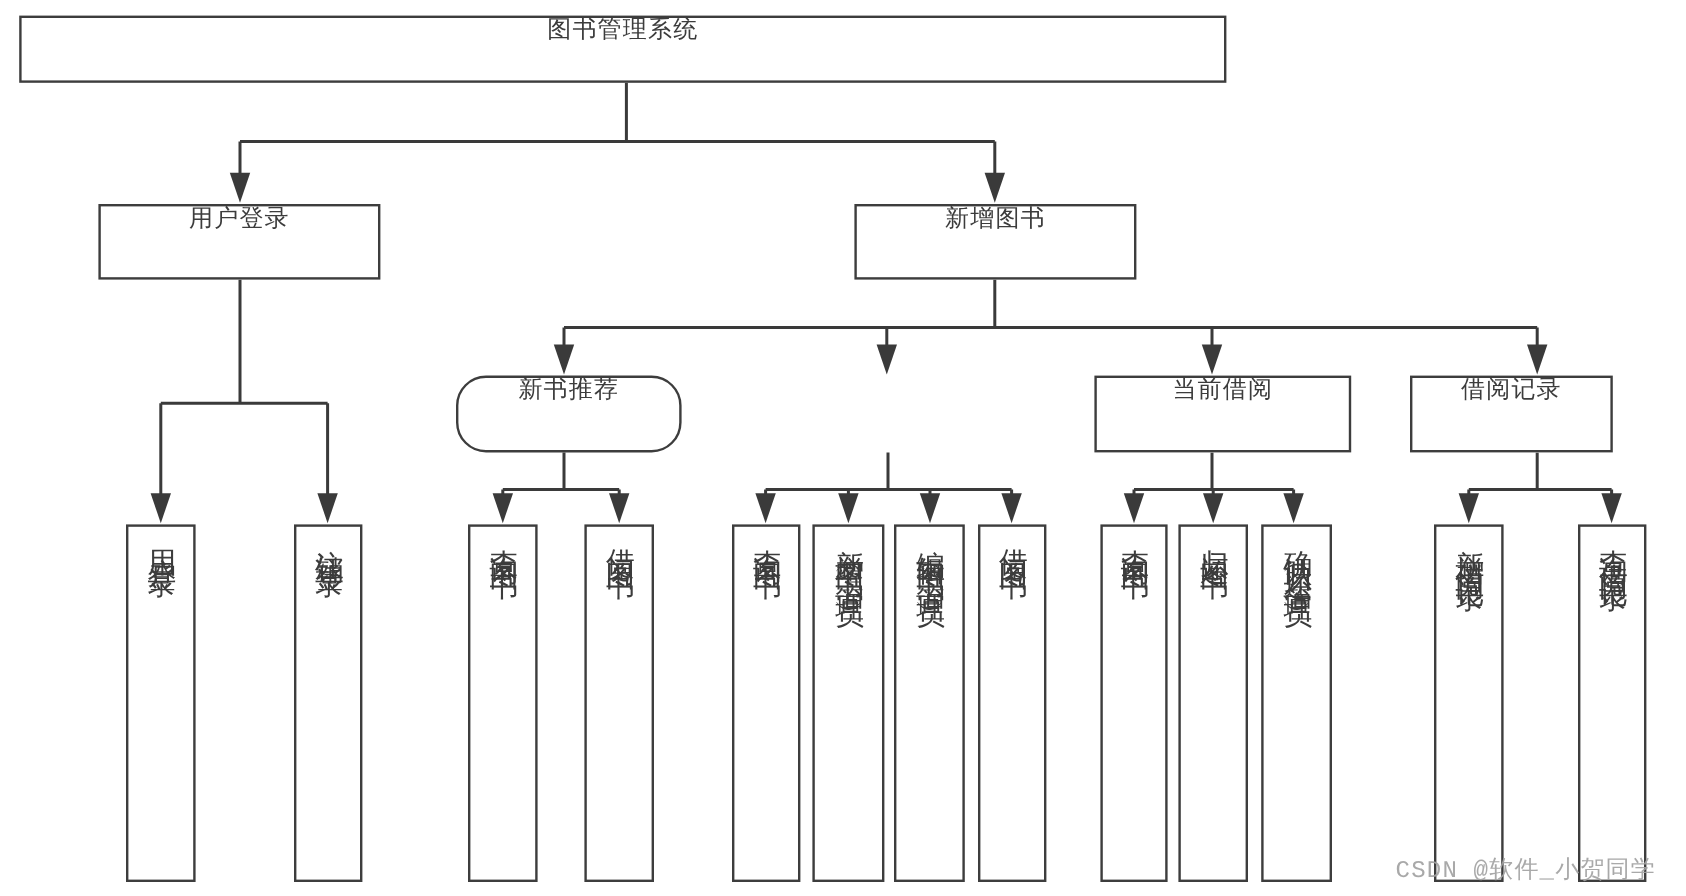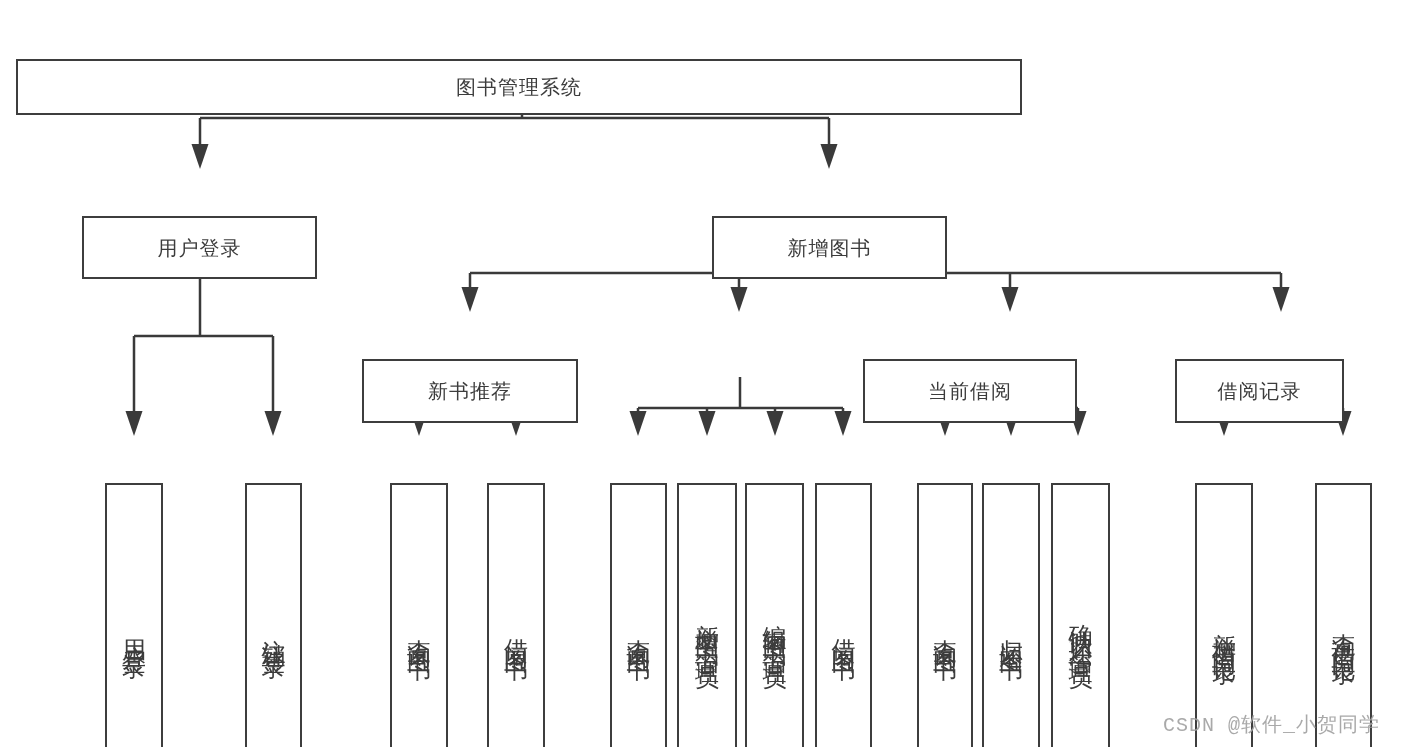--- a/index.html
+++ b/index.html
@@ -23,24 +23,23 @@
     height: 747px;
     z-index: 1;
   }
   .box {
     position: absolute;
     box-sizing: border-box;
     border: 2px solid #3d3d3d;
     background: #ffffff;
     color: #3c3c3c;
     display: flex;
-    align-items: center;
+    align-items: flex-start;
     justify-content: center;
     z-index: 2;
-    margin-top: 46px;
   }
   .hbox {
     font-size: 20px;
     letter-spacing: 1px;
     line-height: 1;
     white-space: nowrap;
   }
   .vbox {
     font-size: 24px;
     line-height: 1;
@@ -117,24 +116,24 @@
     <span>图书管理系统</span>
   </div>
 
   <div class="box hbox" style="left:82px; top:170px; width:235px; height:63px;">
     <span>用户登录</span>
   </div>
   <div class="box hbox" style="left:712px; top:170px; width:235px; height:63px;">
     <span>新增图书</span>
   </div>
 
-  <div class="box hbox" style="left:362px; top:313px; width:216px; height:64px;">
+  <div class="box hbox" style="left:380px; top:313px; width:188px; height:64px;border-radius:25px;">
     <span>新书推荐</span>
   </div>
-  <div class="box hbox" style="left:863px; top:313px; width:214px; height:64px;">
+  <div class="box hbox" style="left:912px; top:313px; width:214px; height:64px;">
     <span>当前借阅</span>
   </div>
   <div class="box hbox" style="left:1175px; top:313px; width:169px; height:64px;">
     <span>借阅记录</span>
   </div>
 
   <div class="box vbox" style="left:105px; top:437px; width:58px; height:298px;">
     <span class="vtext">用户登录</span>
   </div>
   <div class="box vbox" style="left:245px; top:437px; width:57px; height:298px;">

